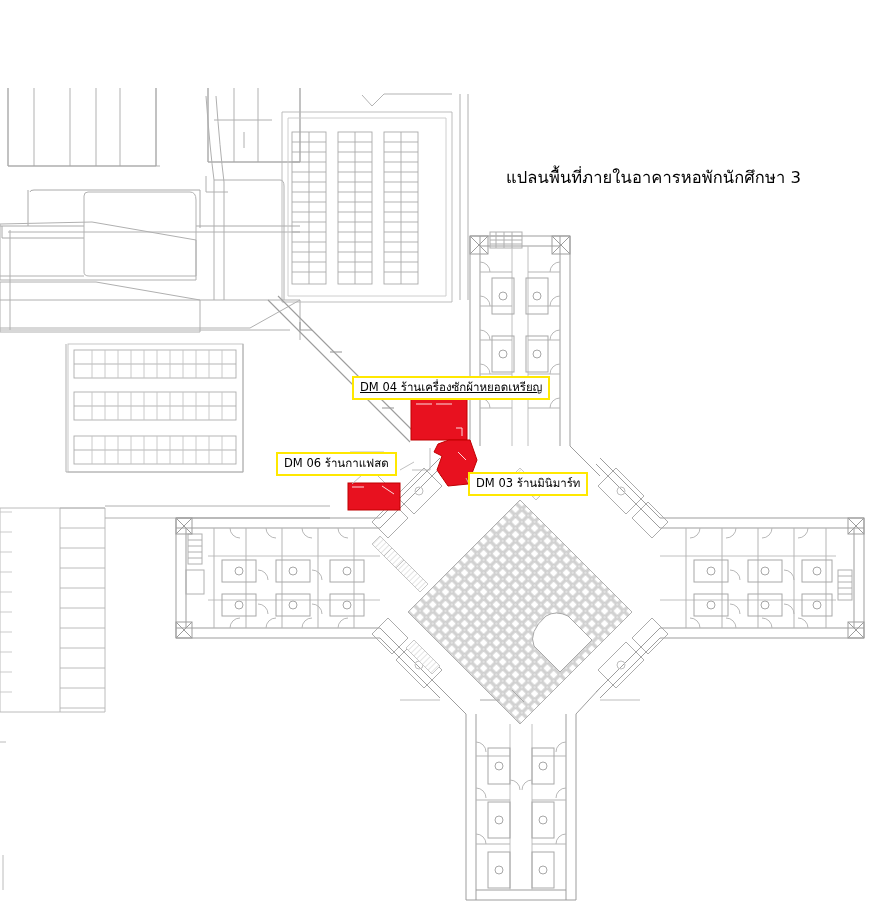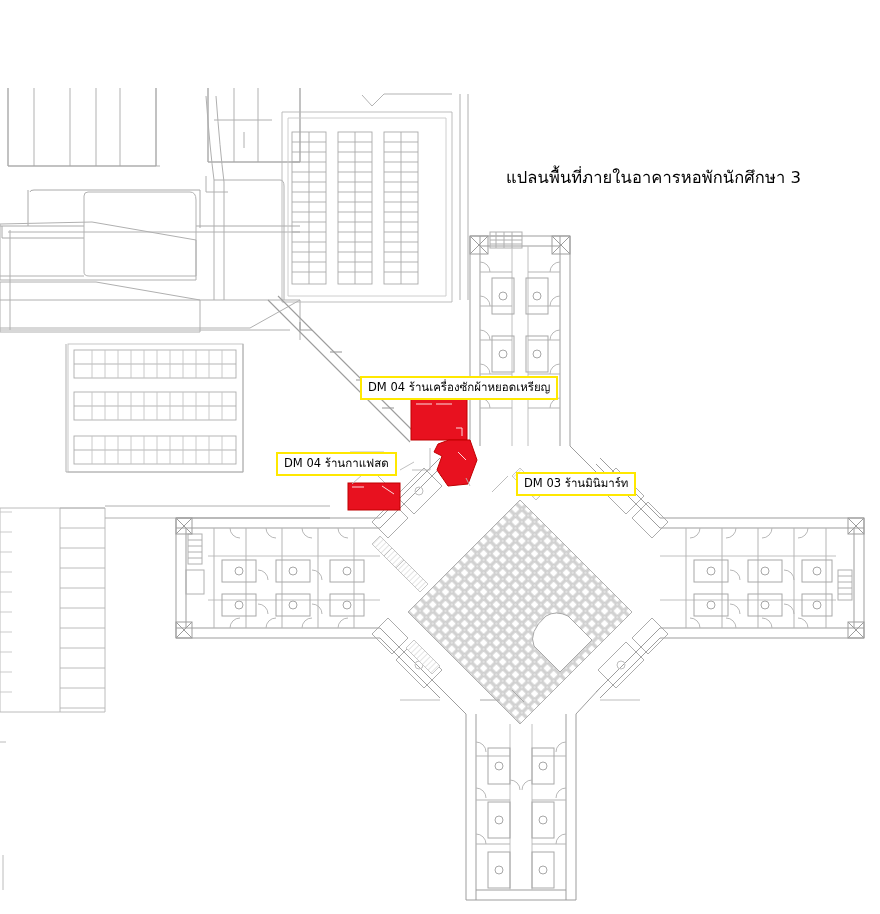--- a/index.html
+++ b/index.html
@@ -39,23 +39,23 @@
     background: #ffffff;
     border: 2.5px solid #ffe800;
     color: #000000;
     font-size: 11.5px;
     line-height: 1.1;
     padding: 3px 6px 4px 6px;
     white-space: nowrap;
     box-sizing: border-box;
     font-weight: normal;
   }
-  #callout-dm04 { left: 360px; top: 376px; }
+  #callout-dm04 { left: 352px; top: 376px; text-decoration: underline; }
   #callout-dm05 { left: 276px; top: 452px; }
-  #callout-dm03 { left: 468px; top: 472px; margin-left: 48px; }
+  #callout-dm03 { left: 468px; top: 472px; }
 </style>
 </head>
 <body>
 
 <div id="plan-root">
 
   <svg id="plan-svg" viewBox="0 0 880 914">
     <defs>
 
       <pattern id="tileHatch" width="9" height="9" patternUnits="userSpaceOnUse" patternTransform="rotate(45)">
@@ -600,17 +600,17 @@
       <path d="M400 470 L414 462"></path>
       <path d="M372 466 L352 484"></path>
       <path d="M470 486 L466 478"></path>
     </g>
   </svg>
 
   <div class="plan-title">แปลนพื้นที่ภายในอาคารหอพักนักศึกษา 3</div>
 
   <div class="callout" id="callout-dm04">DM 04 ร้านเครื่องซักผ้าหยอดเหรียญ</div>
 
-  <div class="callout" id="callout-dm05">DM 04 ร้านกาแฟสด</div>
+  <div class="callout" id="callout-dm05">DM 06 ร้านกาแฟสด</div>
 
   <div class="callout" id="callout-dm03">DM 03 ร้านมินิมาร์ท</div>
 
 </div>
 
 </body></html>

